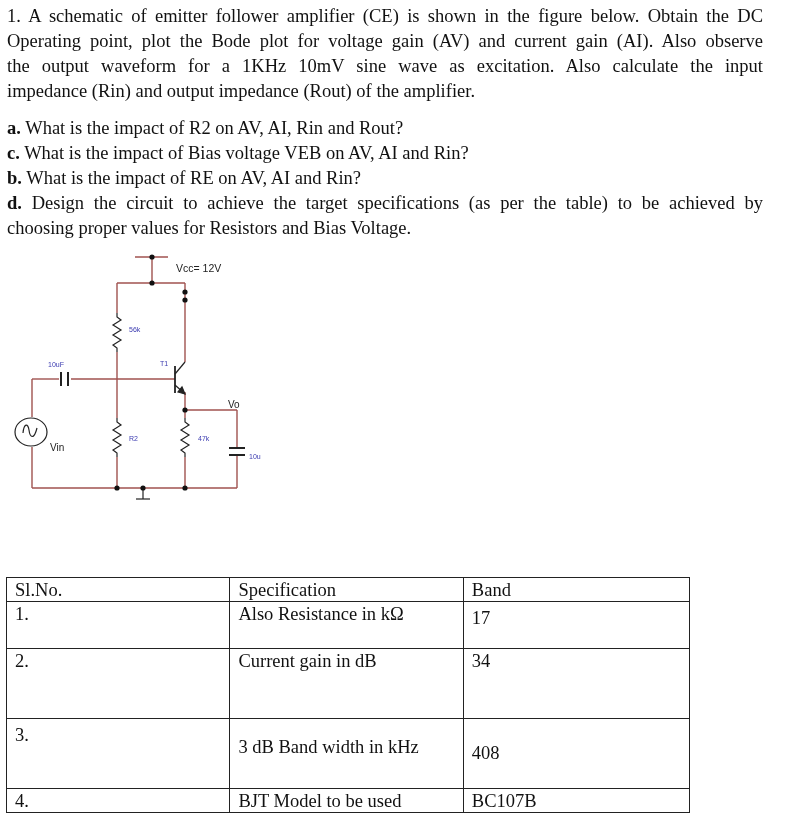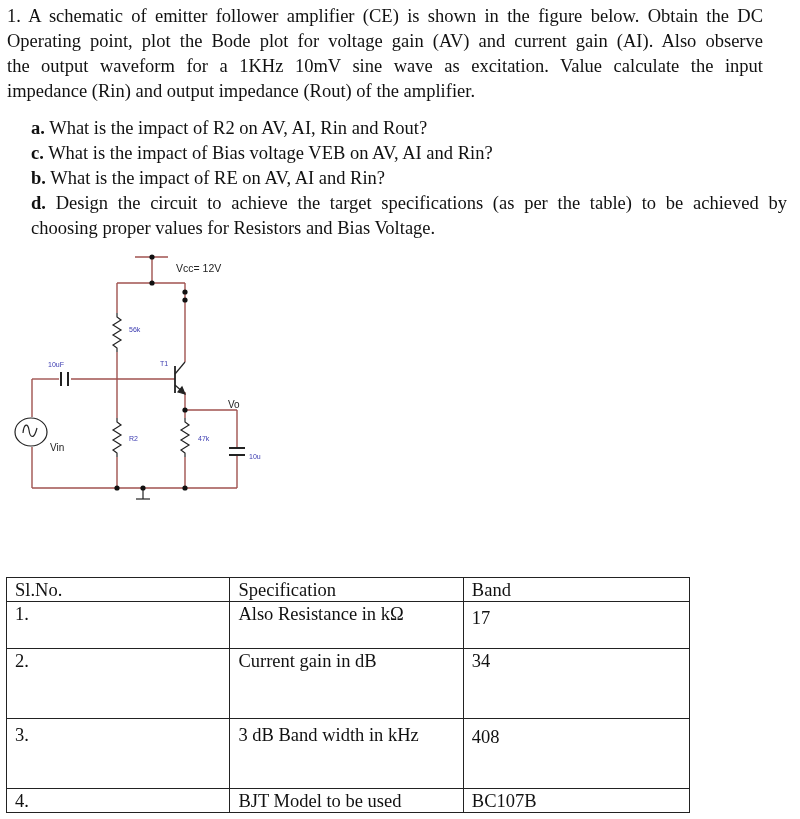--- a/index.html
+++ b/index.html
@@ -1,36 +1,36 @@
 <!DOCTYPE html>
 <html><head>
 <meta charset="utf-8">
 <style>
   html, body { margin:0; padding:0; background:#ffffff; }
   body { width:800px; height:819px; position:relative; overflow:hidden;
          font-family:"Liberation Serif", "DejaVu Serif", serif; color:#111; }
   .para { position:absolute; left:7px; width:756px; font-size:18.5px; line-height:25px; text-align:justify; }
   .para .line { display:block; white-space:nowrap; }
   .jline { display:block; text-align:justify; text-align-last:justify; white-space:normal; }
-  .q { position:absolute; left:7px; width:756px; font-size:18.5px; line-height:25px;margin-left:24px; }
+  .q { position:absolute; left:7px; width:756px; font-size:18.5px; line-height:25px; }
   .q .line { display:block; white-space:nowrap; }
   .q b { font-weight:bold; }
   #circuit { position:absolute; left:0; top:245px; }
   .ctext { font-family:"Liberation Sans", "DejaVu Sans", sans-serif; }
   table.spec { position:absolute; left:6px; top:577px; width:684px; border-collapse:collapse; font-size:18.5px; }
   table.spec td { border:1.5px solid #222; vertical-align:top; padding:1px 8px 0 8px; line-height:22px; }
   .c1 { width:246px; } .c2 { width:246px; } .c3 { width:245px; }
 </style>
 </head>
 <body>
 
 <div class="para" style="top:4px;">
   <span class="jline">1. A schematic of emitter follower amplifier (CE) is shown in the figure below. Obtain the DC</span>
   <span class="jline">Operating point, plot the Bode plot for voltage gain (AV) and current gain (AI). Also observe</span>
-  <span class="jline">the output waveform for a 1KHz 10mV sine wave as excitation. Value calculate the input</span>
+  <span class="jline">the output waveform for a 1KHz 10mV sine wave as excitation. Also calculate the input</span>
   <span class="line">impedance (Rin) and output impedance (Rout) of the amplifier.</span>
 </div>
 
 <div class="q" style="top:116px;">
   <span class="line"><b>a.</b><span> What is the impact of R2 on AV, AI, Rin and Rout?</span></span>
   <span class="line"><b>c.</b><span> What is the impact of Bias voltage VEB on AV, AI and Rin?</span></span>
   <span class="line"><b>b.</b><span> What is the impact of RE on AV, AI and Rin?</span></span>
   <span class="jline"><b>d.</b><span> Design the circuit to achieve the target specifications (as per the table) to be achieved by</span></span>
   <span class="line">choosing proper values for Resistors and Bias Voltage.</span>
 </div>
@@ -137,22 +137,22 @@
     <td>Also Resistance in kΩ</td>
     <td style="padding-top:5px;">17</td>
   </tr>
   <tr style="height:70px;">
     <td>2.</td>
     <td>Current gain in dB</td>
     <td style="">34</td>
   </tr>
   <tr style="height:70px;">
     <td style="padding-top:5px;">3.</td>
-    <td style="padding-top:5px;">3 dB Band width in kHz</td>
-    <td style="padding-top:7px;">408</td>
+    <td style="padding-top:17px;">3 dB Band width in kHz</td>
+    <td style="padding-top:23px;">408</td>
   </tr>
   <tr style="height:24px;">
     <td>4.</td>
     <td>BJT Model to be used</td>
     <td>BC107B</td>
   </tr>
 </tbody>
   </table>
 
 </body></html>

